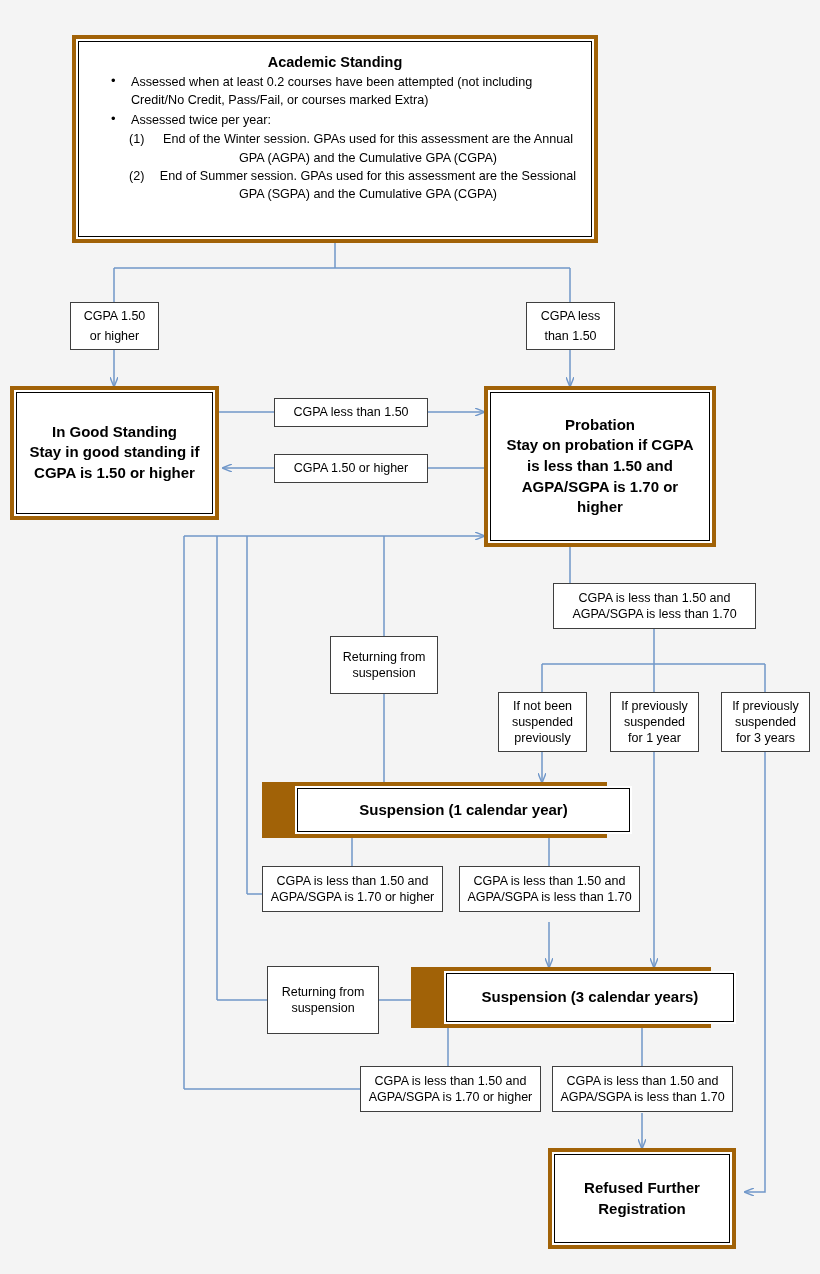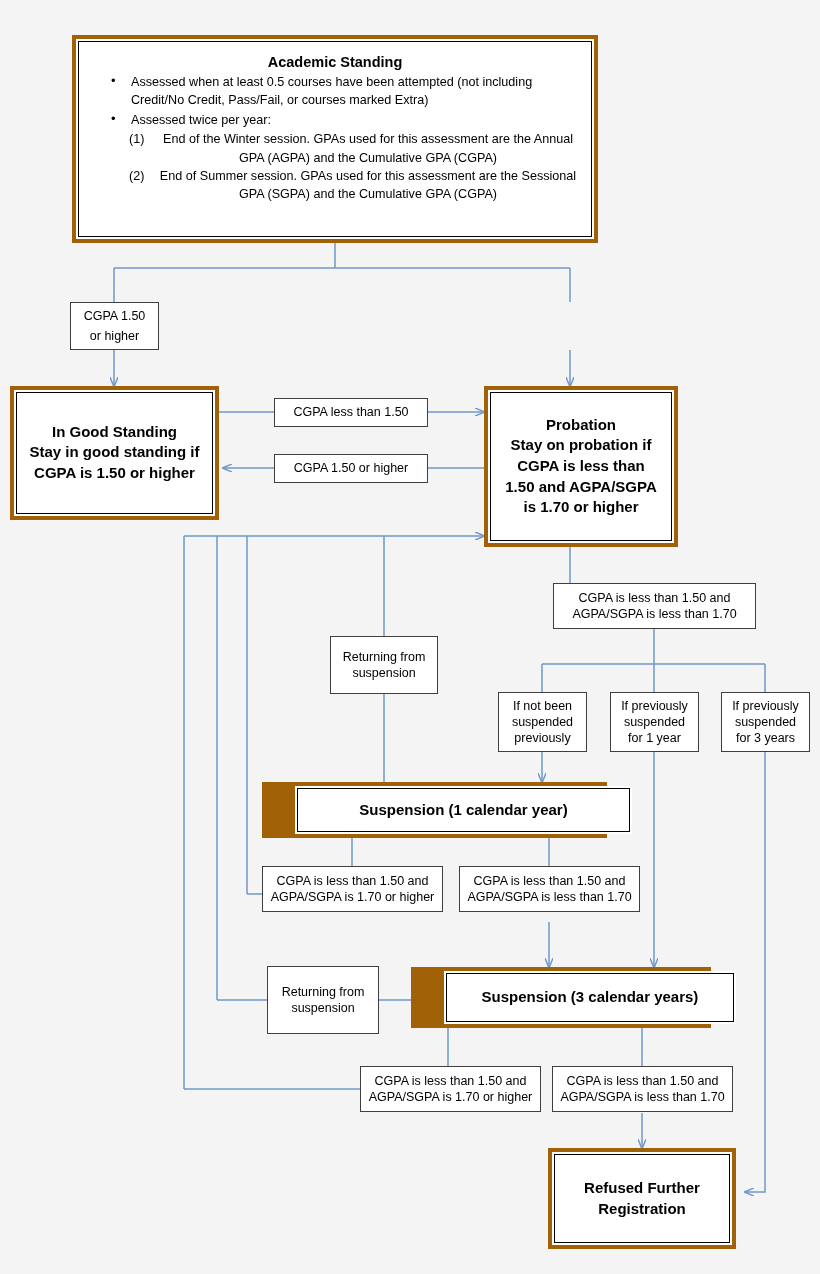--- a/index.html
+++ b/index.html
@@ -188,50 +188,54 @@
       <path d="M642,1027 L642,1066"></path>
 
       <path d="M642,1113 L642,1148" marker-end="url(#ah)"></path>
     </g>
   </svg>
 
   <div class="node heavy" id="card-academic-standing" style="left:72px; top:35px; width:526px; height:208px;">
     <div class="inner">
       <div class="card-title">Academic Standing</div>
       <ul class="bullets">
-        <li>Assessed when at least 0.5 courses have been attempted (not including Credit/No Credit, Pass/Fail, or courses marked Extra)</li>
+        <li>Assessed when at least 0.2 courses have been attempted (not including Credit/No Credit, Pass/Fail, or courses marked Extra)</li>
         <li>Assessed twice per year:</li>
       </ul>
       <ul class="subnums">
         <li>
           <span class="num">(1)</span>
           <span>End of the Winter session. GPAs used for this assessment are the Annual GPA (AGPA) and the Cumulative GPA (CGPA)</span>
         </li>
         <li>
           <span class="num">(2)</span>
           <span>End of Summer session. GPAs used for this assessment are the Sessional GPA (SGPA) and the Cumulative GPA (CGPA)</span>
         </li>
       </ul>
     </div>
   </div>
 
   <div class="node plain tall" style="left:70px; top:302px; width:89px; height:48px;">
     <span style="white-space:pre-line">CGPA 1.50
 or higher</span>
   </div>
 
+  <div class="node plain tall" style="left:526px; top:302px; width:89px; height:48px;">
+    <span style="white-space:pre-line">CGPA less
+than 1.50</span>
+  </div>
 
   <div class="node heavy" style="left:10px; top:386px; width:209px; height:134px;">
     <div class="inner">
       <div class="title">In Good Standing</div>
       <div class="sub" style="padding:0 12px;">Stay in good standing if CGPA is 1.50 or higher</div>
     </div>
   </div>
 
-  <div class="node heavy" style="left:484px; top:386px; width:194px; height:161px;">
+  <div class="node heavy" style="left:484px; top:386px; width:232px; height:161px;">
     <div class="inner">
       <div class="title">Probation</div>
       <div class="sub" style="padding:0 10px;">Stay on probation if CGPA is less than 1.50 and AGPA/SGPA is 1.70 or higher</div>
     </div>
   </div>
 
   <div class="node plain" style="left:274px; top:398px; width:154px; height:29px;">
     <span>CGPA less than 1.50</span>
   </div>
 

